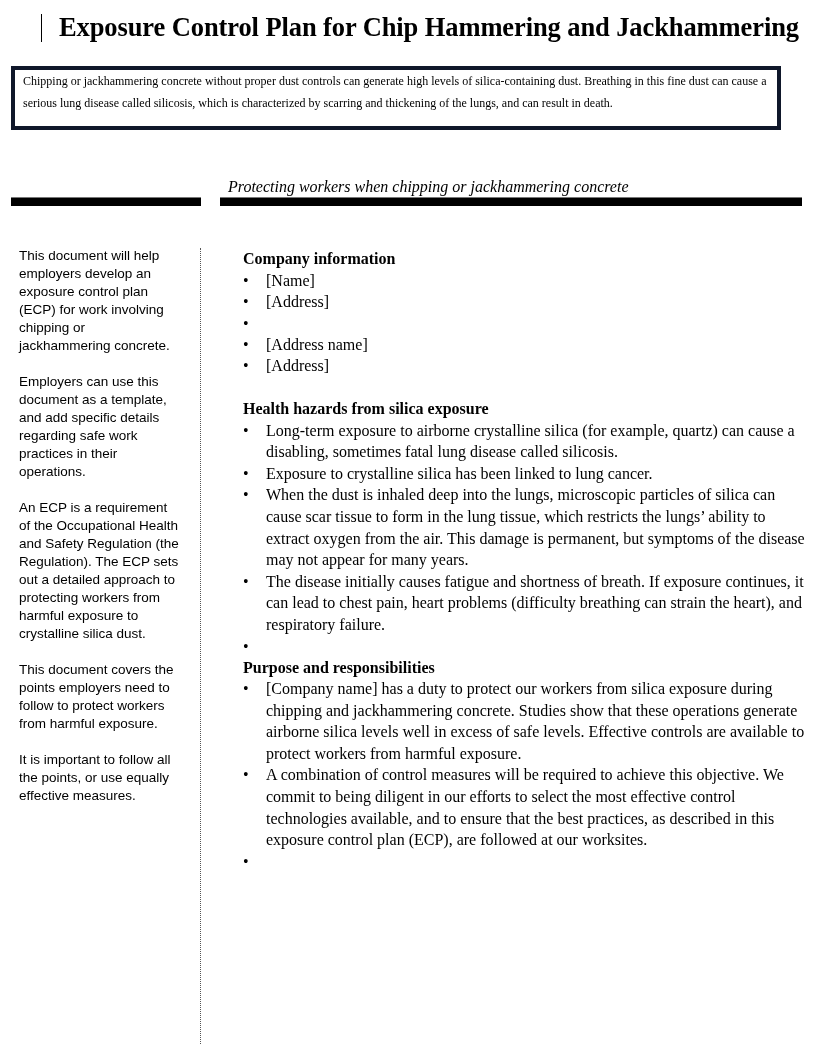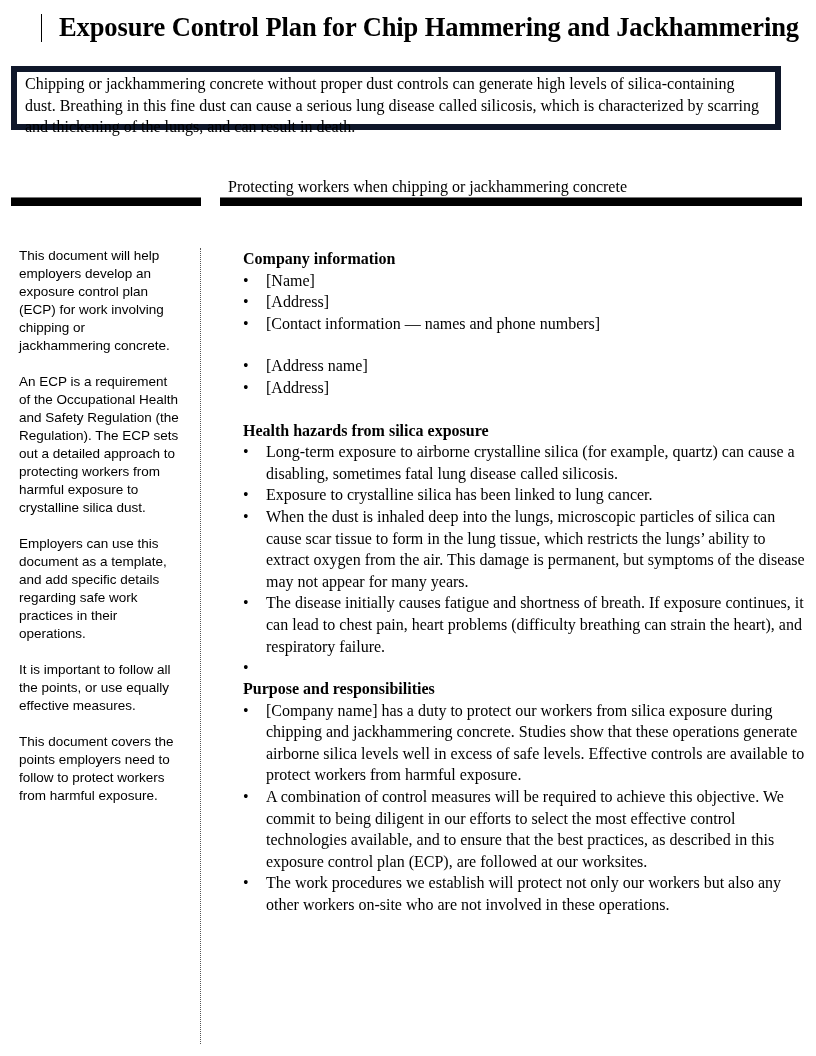--- a/index.html
+++ b/index.html
@@ -33,32 +33,33 @@
       width: 1px;
       height: 28px;
       background: #000;
     }
     .intro-box {
       position: absolute;
       left: 11px;
       top: 66px;
       width: 770px;
       height: 64px;
-      border: 6px solid #0f172a;
+      border: 4px solid #0f172a;
       box-sizing: border-box;
       padding: 1px 8px 16px 8px;
       font-family: "Liberation Serif", serif;
-      font-size: 16px;
+      font-size: 12px;
       line-height: 21.5px;
     }
     .banner-subtitle {
       position: absolute;
       left: 228px;
       top: 177px;
       font-family: "Liberation Serif", serif;
+      font-style: italic;
       font-size: 16px;
       line-height: 20px;
       white-space: nowrap;
     }
     .bar-left {
       position: absolute;
       left: 11px;
       top: 197px;
       width: 190px;
       height: 9px;
@@ -139,33 +140,33 @@
 <div class="intro-box">Chipping or jackhammering concrete without proper dust controls can generate high levels of silica-containing dust. Breathing in this fine dust can cause a serious lung disease called silicosis, which is characterized by scarring and thickening of the lungs, and can result in death.</div>
 
 <div class="banner-subtitle">Protecting workers when chipping or jackhammering concrete</div>
 <div class="bar-left"></div>
 <div class="bar-right"></div>
 
 <div class="divider"></div>
 
 <div class="sidebar">
   <p>This document will help employers develop an exposure control plan (ECP) for work involving chipping or jackhammering concrete.</p>
+  <p>Employers can use this document as a template, and add specific details regarding safe work practices in their operations.</p>
   <p>An ECP is a requirement of the Occupational Health and Safety Regulation (the Regulation). The ECP sets out a detailed approach to protecting workers from harmful exposure to crystalline silica dust.</p>
-  <p>Employers can use this document as a template, and add specific details regarding safe work practices in their operations.</p>
+  <p>This document covers the points employers need to follow to protect workers from harmful exposure.</p>
   <p>It is important to follow all the points, or use equally effective measures.</p>
-  <p>This document covers the points employers need to follow to protect workers from harmful exposure.</p>
 </div>
 
 <div class="main">
   <div class="section">
     <h2>Company information</h2>
     <ul>
       <li><span class="bullet">•</span><span>[Name]</span></li>
       <li><span class="bullet">•</span><span>[Address]</span></li>
-      <li><span class="bullet">•</span><span>[Contact information — names and phone numbers]</span></li>
+      <li><span class="bullet">•</span></li>
     </ul>
   </div>
 
   <div class="section">
     <ul>
       <li><span class="bullet">•</span><span>[Address name]</span></li>
       <li><span class="bullet">•</span><span>[Address]</span></li>
     </ul>
   </div>
 
@@ -178,16 +179,16 @@
       <li><span class="bullet">•</span><span>The disease initially causes fatigue and shortness of breath. If exposure continues, it can lead to chest pain, heart problems (difficulty breathing can strain the heart), and respiratory failure.</span></li>
       <li><span class="bullet">•</span></li>
     </ul>
   </div>
 
   <div class="section">
     <h2>Purpose and responsibilities</h2>
     <ul>
       <li><span class="bullet">•</span><span>[Company name] has a duty to protect our workers from silica exposure during chipping and jackhammering concrete. Studies show that these operations generate airborne silica levels well in excess of safe levels. Effective controls are available to protect workers from harmful exposure.</span></li>
       <li><span class="bullet">•</span><span>A combination of control measures will be required to achieve this objective. We commit to being diligent in our efforts to select the most effective control technologies available, and to ensure that the best practices, as described in this exposure control plan (ECP), are followed at our worksites.</span></li>
-      <li><span class="bullet">•</span><span>The work procedures we establish will protect not only our workers but also any other workers on-site who are not involved in these operations.</span></li>
+      <li><span class="bullet">•</span></li>
     </ul>
   </div>
 </div>
 
 </body></html>

